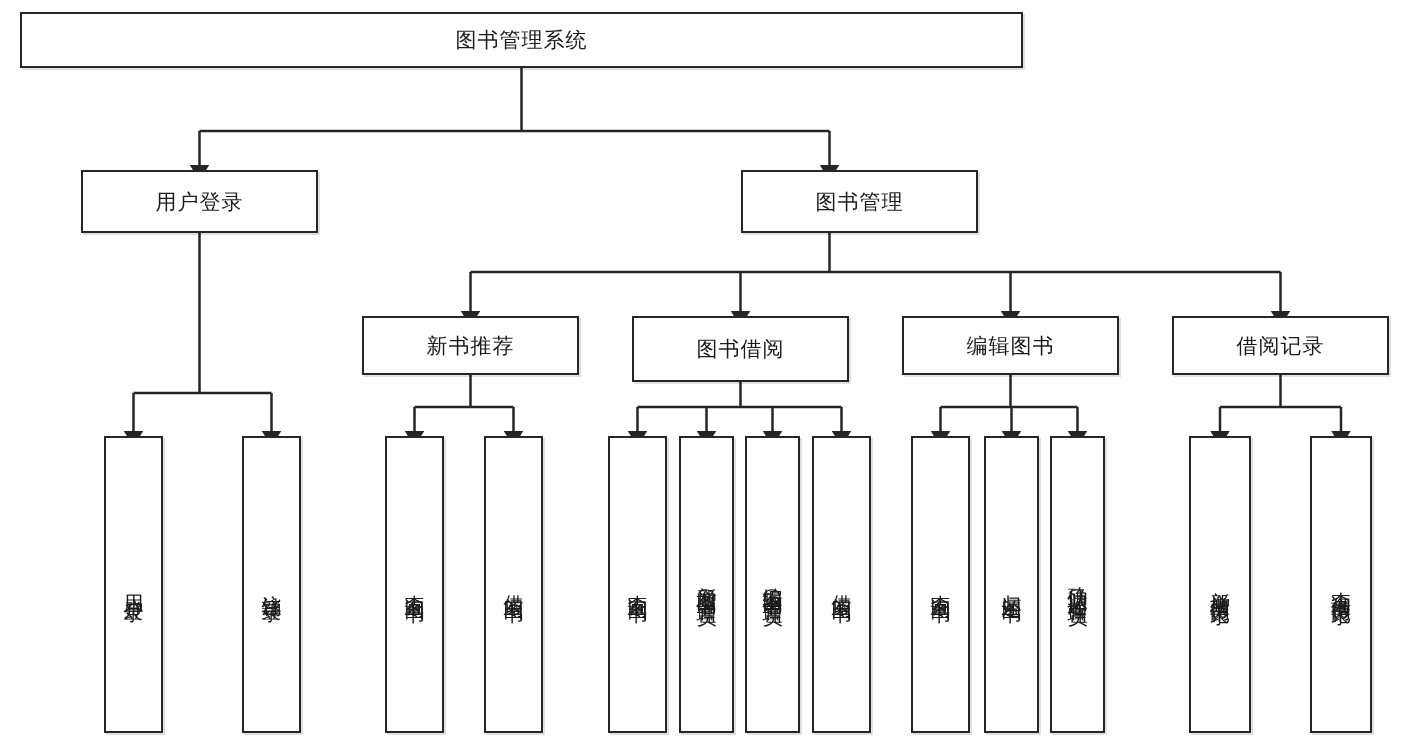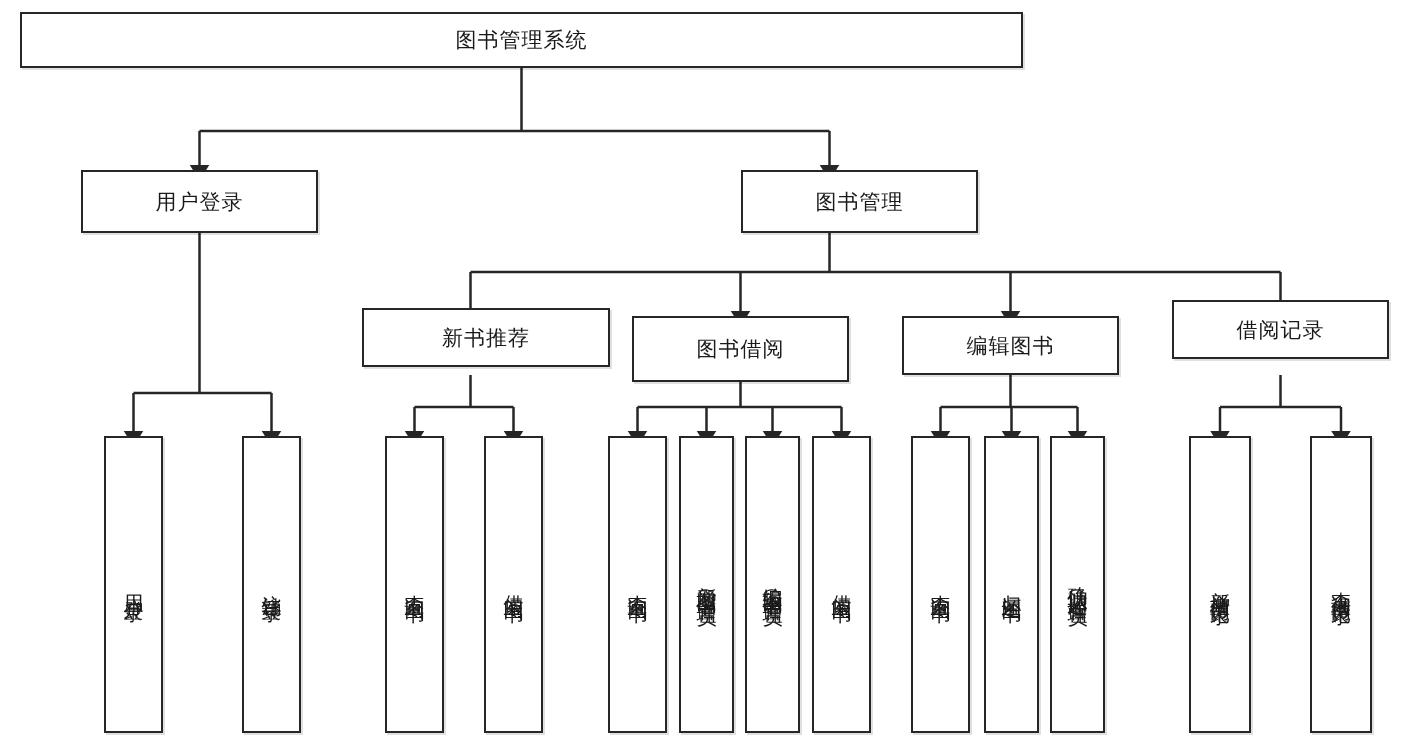--- a/index.html
+++ b/index.html
@@ -121,30 +121,30 @@
   <div id="node-layer">
       <div class="node root" style="left: 20px; top: 12px; width: 1003px; height: 56px;">
         <div class="node-label">图书管理系统</div>
       </div>
       <div class="node branch" style="left: 81px; top: 170px; width: 237px; height: 63px;">
         <div class="node-label">用户登录</div>
       </div>
       <div class="node branch" style="left: 711px; top: 170px; width: 237px; height: 63px; margin-left: 30px;">
         <div class="node-label">图书管理</div>
       </div>
-      <div class="node branch" style="left: 362px; top: 308px; width: 248px; height: 59px;">
+      <div class="node branch" style="left: 362px; top: 316px; width: 217px; height: 59px;">
         <div class="node-label">新书推荐</div>
       </div>
       <div class="node branch" style="left: 632px; top: 316px; width: 217px; height: 66px;">
         <div class="node-label">图书借阅</div>
       </div>
       <div class="node branch" style="left: 902px; top: 316px; width: 217px; height: 59px;">
         <div class="node-label">编辑图书</div>
       </div>
-      <div class="node branch" style="left: 1172px; top: 300px; width: 217px; height: 59px;">
+      <div class="node branch" style="left: 1172px; top: 316px; width: 217px; height: 59px;">
         <div class="node-label">借阅记录</div>
       </div>
       <div class="node leaf" style="left: 104px; top: 436px; width: 59px; height: 297px;">
         <div class="node-label">用户登录</div>
       </div>
       <div class="node leaf" style="left: 242px; top: 436px; width: 59px; height: 297px;">
         <div class="node-label">注销登录</div>
       </div>
       <div class="node leaf" style="left: 385px; top: 436px; width: 59px; height: 297px;">
         <div class="node-label">查询图书</div>

